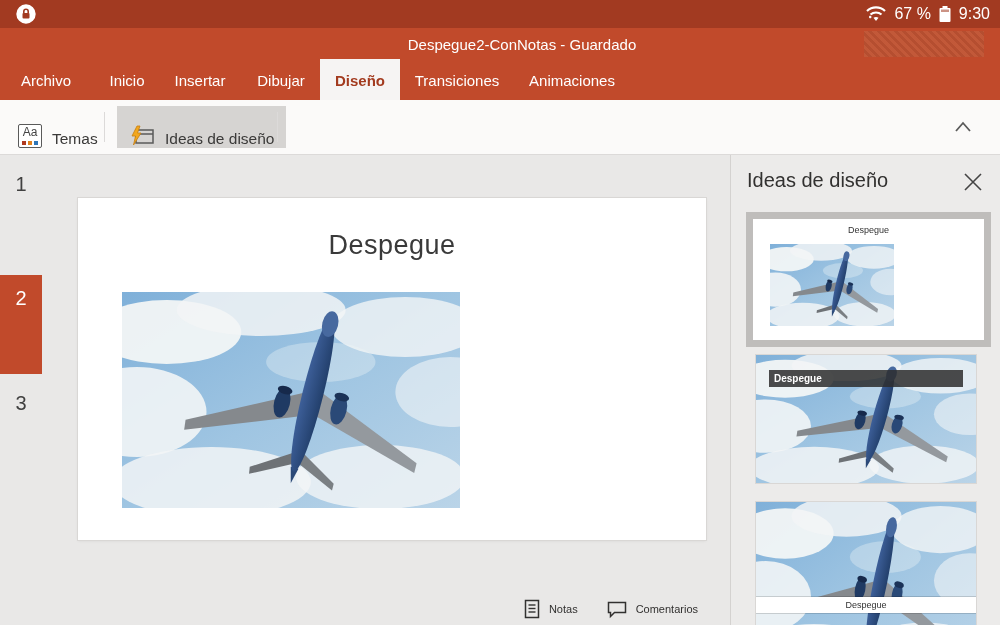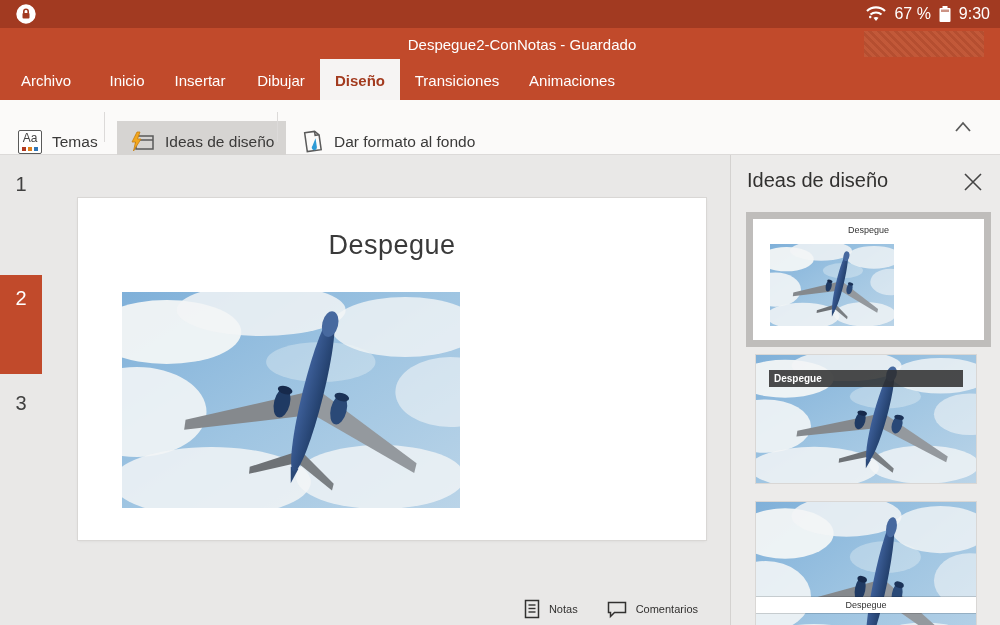--- a/index.html
+++ b/index.html
@@ -20,21 +20,21 @@
   
   #tabbar { position:absolute; left:0; top:62px; width:1000px; height:38px; background:var(--accent-red); }
   .tab { position:absolute; top:0; height:38px; line-height:38px; color:#fff; font-size:15px; transform:translateX(-50%); cursor:pointer; white-space:nowrap; }
   #tab-selected-bg { position:absolute; left:320px; top:-3px; width:80px; height:41px; background:#F6F4F3;padding-left:16px; }
   #tab-selected-bg .tab { position:absolute; left:40px; top:3px; color:#A33B1F; font-weight:bold; }
   .ribbon-ico { position:absolute; top:69px; width:24px; height:24px; }
   .dim { opacity:.45; }
 
   
   #toolbar { position:absolute; left:0; top:100px; width:1000px; height:55px; background:#FBFAF9; border-bottom:1px solid #DCDAD9; }
-  .tb-btn { position:absolute; top:21px; height:42px; display:flex; align-items:center; gap:10px; padding:0 12px; color:#3B3A39; font-size:15.5px; cursor:pointer; }
+  .tb-btn { position:absolute; top:6px; height:42px; display:flex; align-items:flex-end; gap:10px; padding:0 12px; color:#3B3A39; font-size:15.5px; cursor:pointer; }
   .tb-btn.hl { background:#D6D4D2; }
   .tb-sep { position:absolute; top:12px; width:1px; height:30px; background:#DCDAD9; }
   #themes-glyph { width:24px; height:24px; border:1.6px solid #5A5A5A; border-radius:2px; position:relative; background:#fff; }
   #themes-glyph span { position:absolute; left:0; right:0; top:0px; text-align:center; font-size:12px; color:#444; }
   #themes-glyph i { position:absolute; bottom:2px; width:4px; height:4px; }
 
   
   #content { position:absolute; left:0; top:155px; width:1000px; height:470px; background:#E9E8E7; }
   .railnum { position:absolute; left:0; width:42px; text-align:center; font-size:20px; color:#404040; cursor:pointer; }
   #rail-sel { position:absolute; left:0; top:120px; width:42px; height:99px; background:var(--accent-red); }
@@ -188,28 +188,20 @@
   <div class="tb-sep" style="left:104px"></div>
   <div class="tb-btn hl" style="left:117px">
     <svg width="26" height="24" viewBox="0 0 26 24">
       <rect x="7" y="6" width="17" height="13" fill="none" stroke="#5A5A5A" stroke-width="1.5"></rect>
       <line x1="7" y1="10" x2="24" y2="10" stroke="#5A5A5A" stroke-width="1.5"></line>
       <polygon points="8,2 3,12 6.5,12 4.5,21 12,9 8.5,9 11,2" fill="#F2A71E" stroke="#C77F12" stroke-width=".8"></polygon>
     </svg>
     <span>Ideas de diseño</span>
   </div>
   <div class="tb-sep" style="left:277px"></div>
-  <div class="tb-btn" style="left:286px">
-    <svg width="26" height="26" viewBox="0 0 26 26">
-      <path d="M8 3 h10 l4 4 v15 h-14 z" fill="none" stroke="#5A5A5A" stroke-width="1.5" transform="rotate(-8 13 13)"></path>
-      <path d="M18 3 v4 h4" fill="none" stroke="#5A5A5A" stroke-width="1.5" transform="rotate(-8 13 13)"></path>
-      <path d="M16 9 l4 8 a2.6 2.6 0 1 1 -4.6 0 z" fill="#2E9BD6" transform="rotate(18 16 14)"></path>
-    </svg>
-    <span>Dar formato al fondo</span>
-  </div>
   <svg class="abs" style="left:950px; top:18px" width="26" height="18" viewBox="0 0 26 18">
     <polyline points="6,13 13,5 20,13" fill="none" stroke="#5A5A5A" stroke-width="1.8"></polyline>
   </svg>
 </div>
 
 <div id="content">
 
   <div class="railnum" style="top:18px">1</div>
   <div id="rail-sel">
     <div class="railnum">2</div>

